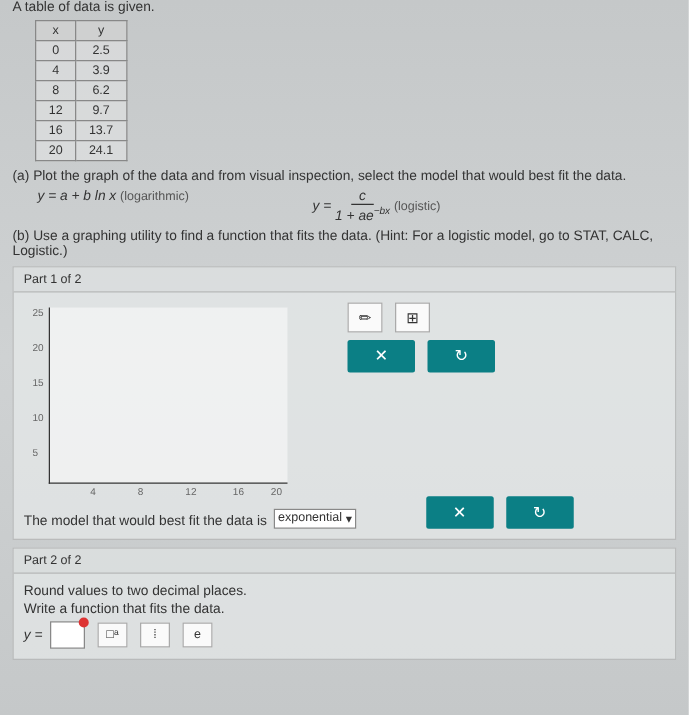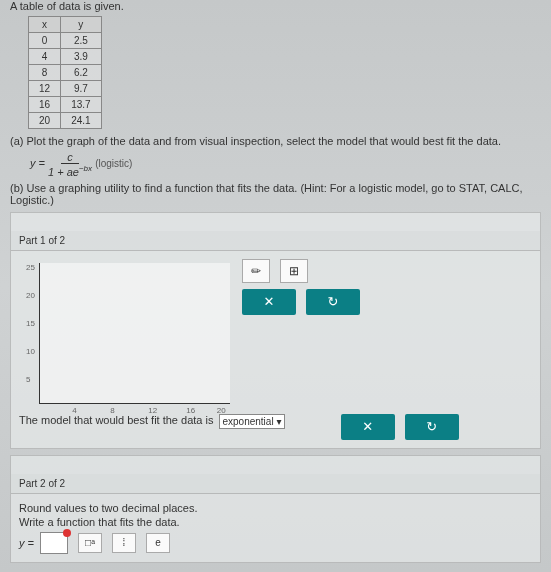--- a/index.html
+++ b/index.html
@@ -39,26 +39,25 @@
   .card {
     background: rgba(235,238,239,0.6);
     border: 1px solid rgba(150,150,150,0.5);
     margin-top: 6px;
   }
   .card-head {
     padding: 4px 8px;
     font-size: 10px;
     border-bottom: 1px solid rgba(150,150,150,0.5);
     background: rgba(215,218,219,0.6);
-    margin-top: 18px;
   }
   .card-body { padding: 8px; }
   .plot-area {
     display: flex;
-    gap: 12px;
+    gap: 48px;
     align-items: flex-start;
   }
   .plot {
     width: 190px;
     height: 140px;
     background: rgba(250,250,250,0.6);
     border-left: 1px solid #333;
     border-bottom: 1px solid #333;
     position: relative;
     margin: 4px 0 4px 20px;
@@ -73,21 +72,21 @@
   }
   .toolbar-icons { display:flex; gap:10px; margin-bottom:6px; }
   .tool {
     width:26px; height:22px; border:1px solid #aaa; background:#fafafa;
     display:flex; align-items:center; justify-content:center; font-size:12px;
   }
   .select {
     border:1px solid #888; background:#fff; font-size:10px; padding:1px 2px;
     display:inline-flex; align-items:center; gap:3px;
   }
-  .model-row { font-size:11px; margin-top:6px; display:flex; align-items:flex-start; gap:6px;}
+  .model-row { font-size:11px; margin-top:6px; display:flex; align-items:flex-end; gap:6px;}
   .formula-box {
     width:26px; height:20px; border:1px solid #888; background:#fff; display:inline-block;
     position:relative;
   }
   .dot-red { position:absolute; top:-4px; right:-4px; width:8px; height:8px; background:#d33; border-radius:50%; }
   .mini-icons { display:inline-flex; gap:10px; margin-left:10px;}
   .mini { width:22px; height:18px; border:1px solid #aaa; background:#fafafa; font-size:10px; display:flex; align-items:center;justify-content:center;}
   .frac { display:inline-flex; flex-direction:column; align-items:center; font-style:italic; font-size:11px; vertical-align:middle;}
   .frac .num { border-bottom:1px solid #333; padding:0 6px;}
   sup { font-size:8px; }
@@ -127,20 +126,24 @@
     <tr>
           <td>20</td>
           <td>24.1</td>
         </tr>
   </tbody>
     </table>
 
   <div>(a) Plot the graph of the data and from visual inspection, select the model that would best fit the data.</div>
 
   <div class="models">
+    <div>
+      <i>y = a + b ln x</i>
+      <span class="grey">(logarithmic)</span>
+    </div>
     <div>
       <i>
         <span>y = </span>
         <span class="frac">
           <span class="num">c</span>
           <span><span>1 + ae</span><sup>−bx</sup></span>
         </span>
       </i>
       <span class="grey">(logistic)</span>
     </div>

